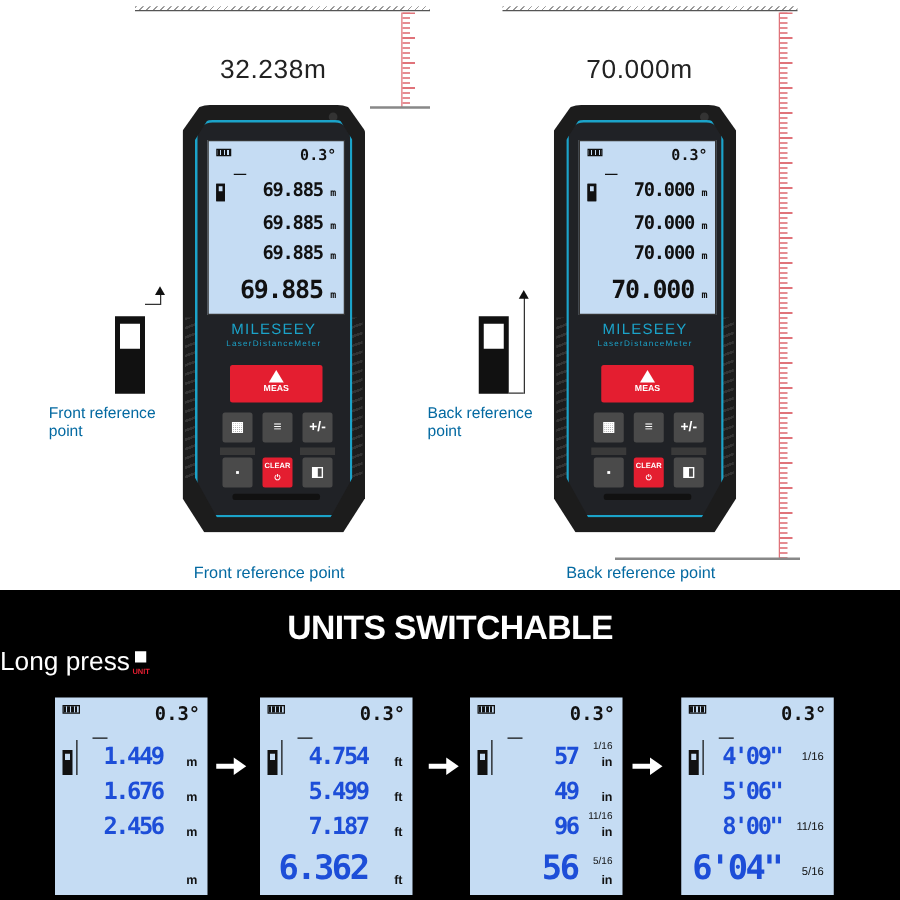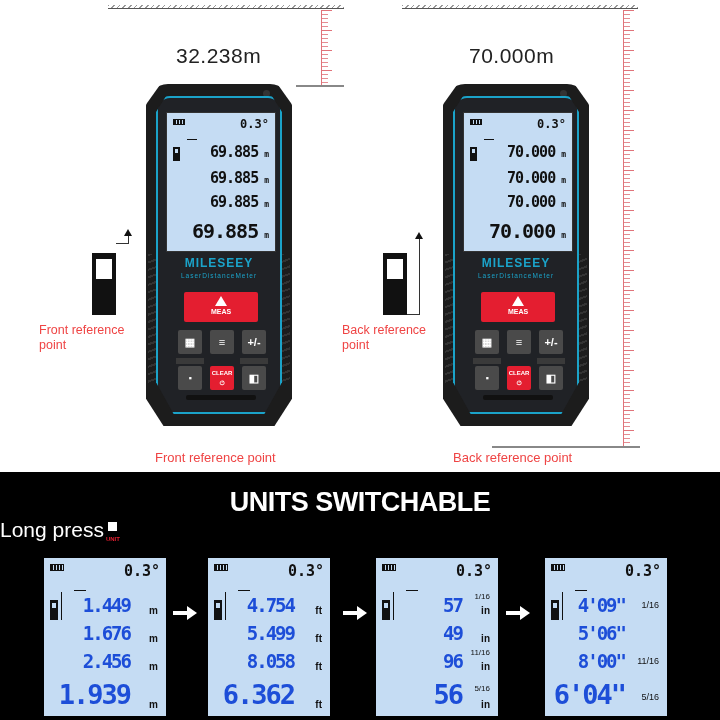--- a/index.html
+++ b/index.html
@@ -28,32 +28,32 @@
 .device .dot{position:absolute;right:22px;top:6px;width:7px;height:7px;border-radius:50%;background:#333}
 .lcd{position:absolute;left:8px;top:14px;width:110px;height:140px;background:#c5dcf3;border:1px solid #333}
 .lcd .batt{position:absolute;left:6px;top:6px;width:12px;height:6px;border:1px solid #111;background:repeating-linear-gradient(90deg,#111 0 2px,transparent 2px 3px)}
 .lcd .ang{position:absolute;right:6px;top:4px;font:bold 12px "DejaVu Sans Mono",monospace;color:#111}
 .lcd .row{position:absolute;right:6px;font:bold 15px "DejaVu Sans Mono",monospace;color:#111;letter-spacing:-1px;display:flex;align-items:baseline;gap:6px}
 .lcd .row .u{font-size:8px;letter-spacing:0}
 .lcd .row.big{font-size:20px}
 .lcd .devico{position:absolute;left:6px;top:34px;width:7px;height:14px;background:#111;border:1px solid #111}
 .lcd .devico::before{content:"";position:absolute;left:1px;top:1px;width:3px;height:4px;background:#c5dcf3}
 .lcd .dim{position:absolute;left:20px;top:26px;width:10px;height:1px;background:#111}
-.brand{position:absolute;left:0;top:158px;width:100%;text-align:center;color:#1ba3c9;font-weight:bold;font-size:12px;letter-spacing:1px}
+.brand{position:absolute;left:0;top:158px;width:100%;text-align:center;color:#1ba3c9;font-weight:normal;font-size:12px;letter-spacing:1px}
 .sub{position:absolute;left:0;top:174px;width:100%;text-align:center;color:#1ba3c9;font-size:6.5px;letter-spacing:1px}
 .meas{position:absolute;left:26px;top:194px;width:74px;height:30px;background:#e41e30;border-radius:2px;color:#fff;font-weight:bold;font-size:7px;text-align:center;padding-top:16px}
 .meas::before{content:"";position:absolute;left:31px;top:4px;border-left:6px solid transparent;border-right:6px solid transparent;border-bottom:10px solid #fff}
 .btn{position:absolute;width:24px;height:24px;background:#4a4a4a;border-radius:2px;color:#fff;font-size:11px;text-align:center;line-height:24px;font-weight:bold}
 .btn.red{background:#e41e30;font-size:6px;line-height:10px;padding-top:2px}
 .sep{position:absolute;height:6px;background:#3a3a3a;width:28px}
 .vent{position:absolute;left:28px;bottom:12px;width:70px;height:5px;background:#111;border-radius:2px}
 
 .ref-ico{position:absolute;width:24px;height:62px;background:#111}
 .ref-ico::before{content:"";position:absolute;left:4px;top:6px;width:16px;height:20px;background:#fff}
-.ref-label{position:absolute;font-size:12.5px;color:#ef4444;line-height:15px}
+.ref-label{position:absolute;font-size:12.5px;color:#0369a1;line-height:15px}
 .arrow-line{position:absolute;background:#333}
 .arrow-head{position:absolute;width:0;height:0;border-left:4px solid transparent;border-right:4px solid transparent;border-bottom:7px solid #111}
 
 .title{position:absolute;left:0;top:487px;width:720px;text-align:center;color:#fff;font-weight:bold;font-size:27px;letter-spacing:-.5px}
 .subtitle{position:absolute;left:0;top:518px;width:720px;text-align:left;color:#fff;font-size:21px}
 .unit-inline{display:inline-block;width:16px;height:22px;vertical-align:middle;position:relative;margin:0 2px}
 .unit-inline::before{content:"";position:absolute;left:2px;top:2px;width:9px;height:9px;background:#fff}
 .unit-inline span{position:absolute;left:0;bottom:0;font-size:6px;font-weight:bold;color:#e41e30}
 
 .panel{position:absolute;top:558px;width:122px;height:158px;background:#c5dcf3}
@@ -204,42 +204,41 @@
     </div>
   <div class="row" style="top:60px">
       <span class="val">1.676</span>
       <span class="u">m</span>
     </div>
   <div class="row" style="top:88px">
       <span class="val">2.456</span>
       <span class="u">m</span>
     </div>
   <div class="row big" style="top:120px;height:36px">
-      <span class="val">1.939</span>
       <span class="u">m</span>
     </div>
 </div>
 <div class="arr" style="left:173px"></div>
 
 <div class="panel" style="left:208px">
   <div class="batt"></div>
   <div class="ang">0.3°</div>
   <div class="dim"></div>
   <div class="devico"></div>
   <div class="ln" style="left:17px"></div>
   <div class="row" style="top:32px">
       <span class="val">4.754</span>
       <span class="u">ft</span>
     </div>
   <div class="row" style="top:60px">
       <span class="val">5.499</span>
       <span class="u">ft</span>
     </div>
   <div class="row" style="top:88px">
-      <span class="val">8.058</span>
+      <span class="val">7.187</span>
       <span class="u">ft</span>
     </div>
   <div class="row big" style="top:120px;height:36px">
       <span class="val">6.362</span>
       <span class="u">ft</span>
     </div>
 </div>
 <div class="arr" style="left:343px"></div>
 
 <div class="panel" style="left:376px">

